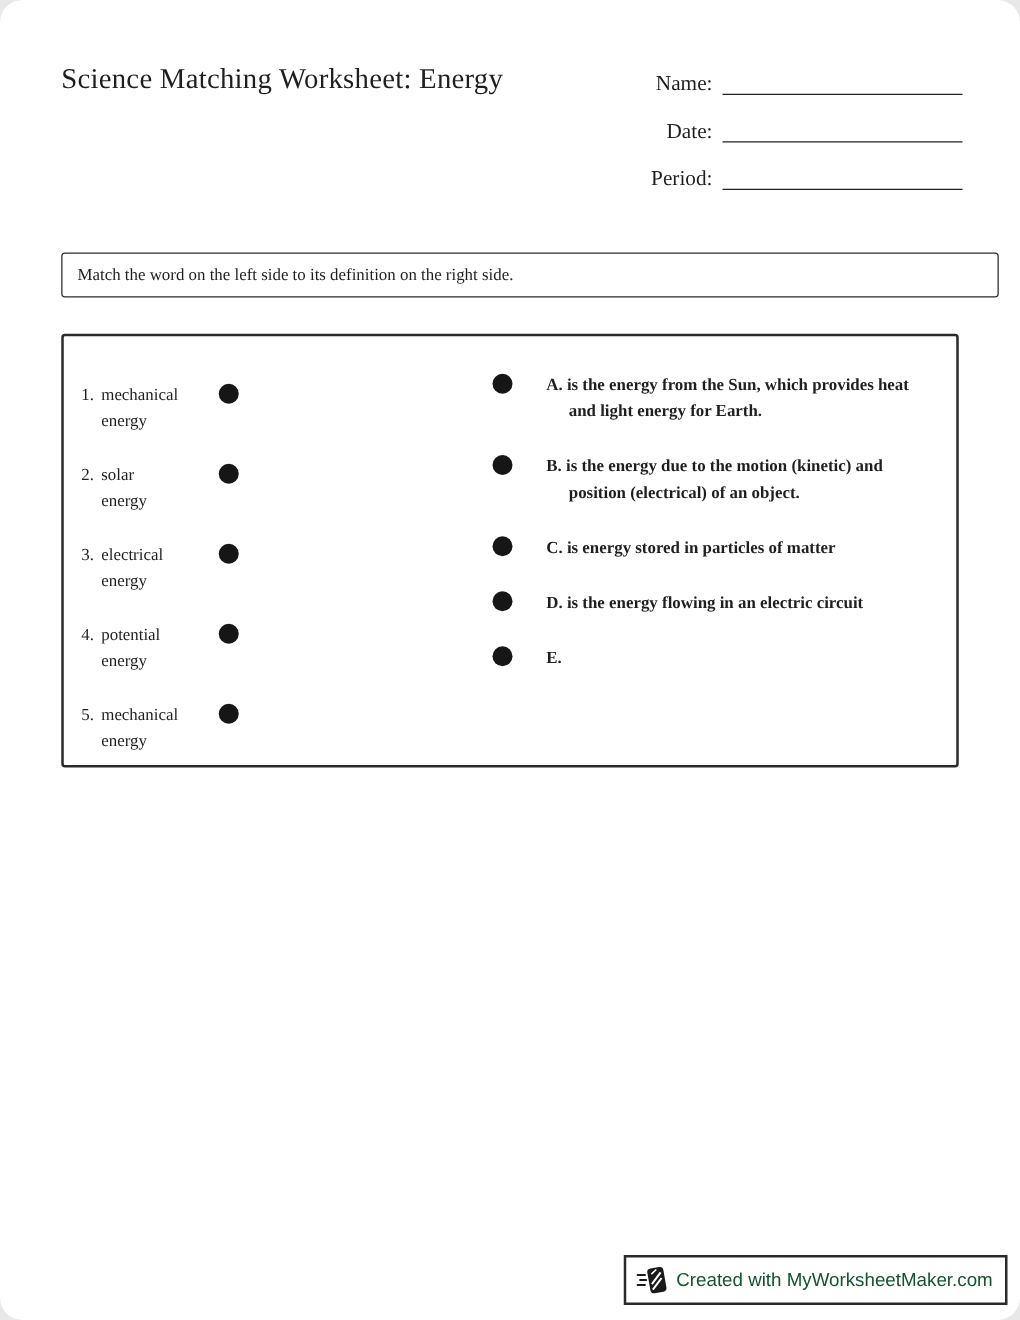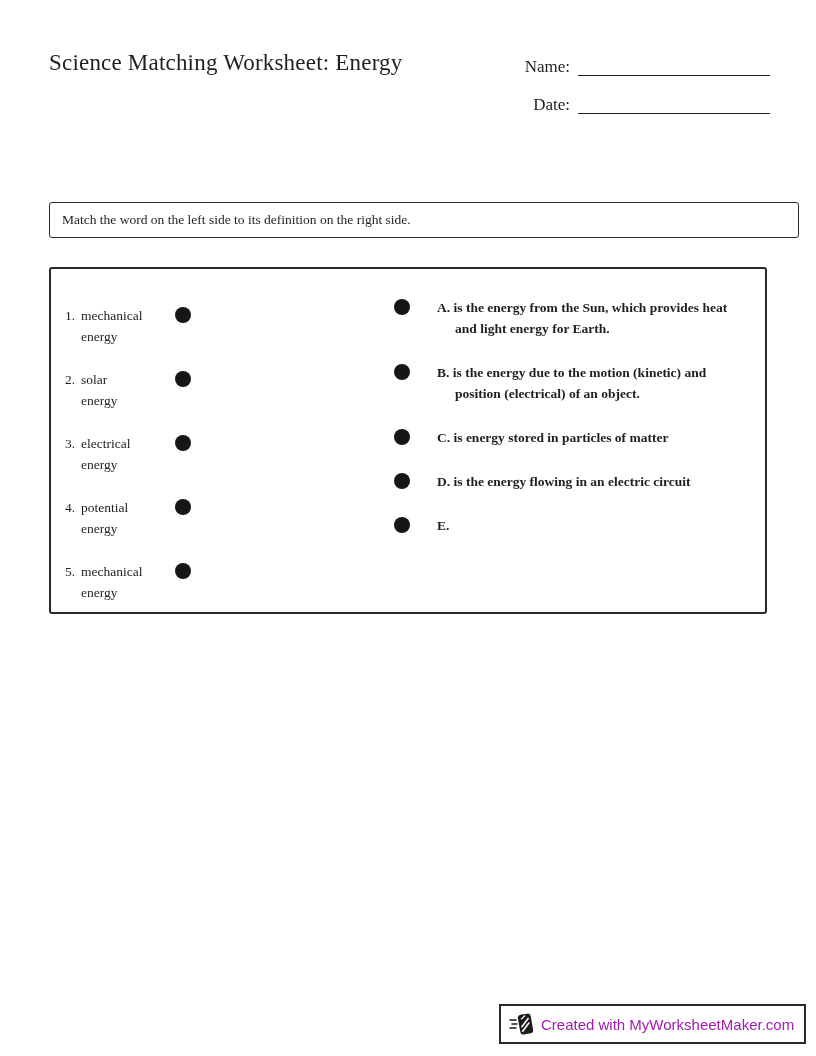--- a/index.html
+++ b/index.html
@@ -5,20 +5,21 @@
   html, body { margin: 0; padding: 0; background: #e8e8e8; }
   .page {
     position: relative;
     width: 816px;
     height: 1056px;
     margin: 0 auto;
     background: #ffffff;
     font-family: "Liberation Serif", serif;
     color: #1f1f1f;
     overflow: hidden;
+    border-radius: 18px;
   }
 
   
   .title {
     position: absolute;
     left: 49px;
     top: 50px;
     font-size: 23px;
     letter-spacing: 0.2px;
     white-space: nowrap;
@@ -95,40 +96,44 @@
     position: absolute;
     left: 499px; top: 1004px;
     width: 307px; height: 40px;
     box-sizing: border-box;
     border: 2px solid #2a2a2a;
     display: flex; align-items: center;
     padding: 0 8px;
     gap: 6px;
     font-family: "Liberation Sans", sans-serif;
     font-size: 15px;
-    color: #a21caf;
+    color: #14532d;
     white-space: nowrap;
     cursor: pointer;
   }
   .footer-icon { flex: 0 0 auto; display: inline-flex; }
 </style>
 </head>
 <body>
 
 <div class="page">
 
   <div class="title">Science Matching Worksheet: Energy</div>
 
   <div class="header-fields">
     <div class="hf-row">
       <span class="hf-label">Name:</span>
       <span class="hf-line"></span>
     </div>
     <div class="hf-row">
       <span class="hf-label">Date:</span>
+      <span class="hf-line"></span>
+    </div>
+    <div class="hf-row">
+      <span class="hf-label">Period:</span>
       <span class="hf-line"></span>
     </div>
   </div>
 
   <div class="instruction-box">
     <span>Match the word on the left side to its definition on the right side.</span>
   </div>
 
   <div class="match-box">
 

